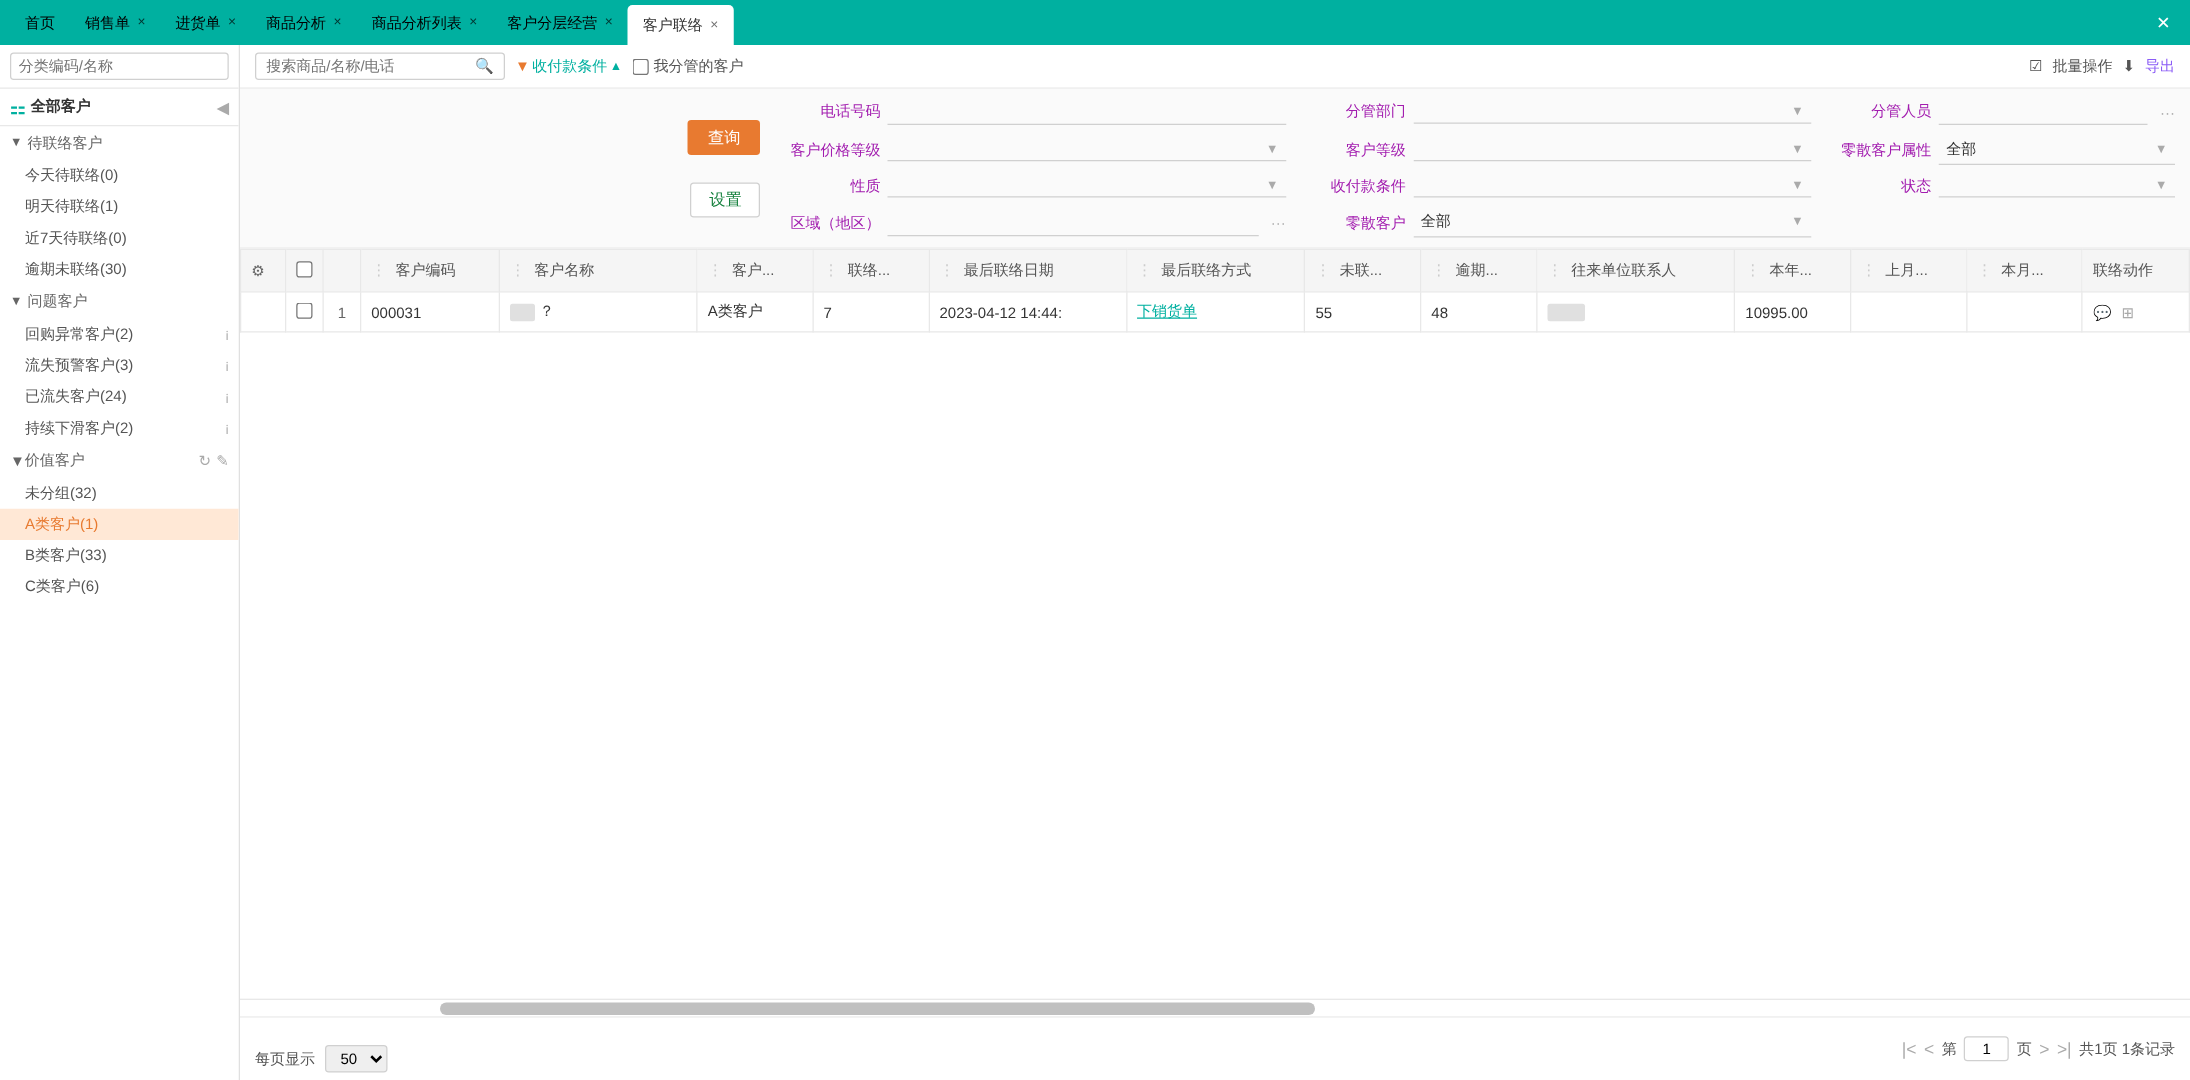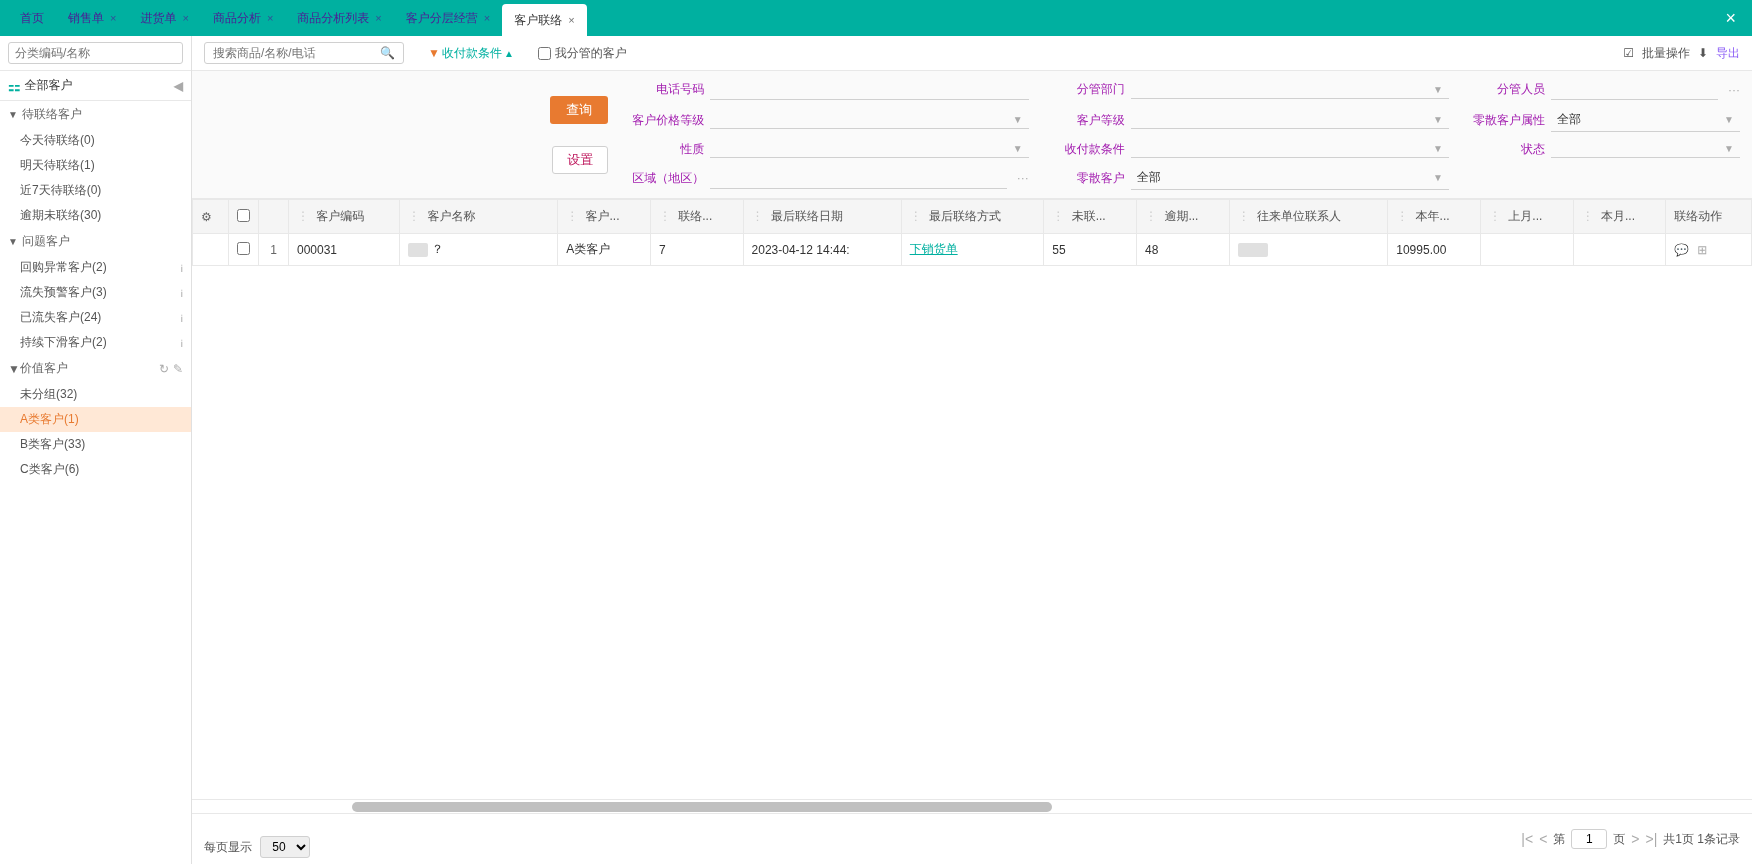--- a/index.html
+++ b/index.html
@@ -7,21 +7,21 @@
 
     
     .top-nav {
       display: flex; align-items: center;
       background: #00b0a0; height: 36px; padding: 0 8px;
       color: white;
     }
     .nav-item {
       display: flex; align-items: center; height: 32px;
       padding: 0 12px; cursor: pointer; white-space: nowrap;
-      color: #4c1d95; font-size: 13px; position: relative;
+      color: #000000; font-size: 13px; position: relative;
     }
     .nav-item.home { background: transparent; }
     .nav-item.active { background: white; color: #333; border-radius: 4px 4px 0 0; margin-top: 4px; height: 32px; }
     .nav-item .close-x { margin-left: 6px; font-size: 11px; opacity: 0.7; cursor: pointer; }
     .nav-spacer { flex: 1; }
     .top-close { color: white; font-size: 18px; cursor: pointer; padding: 0 8px; }
 
     
     .main-layout { display: flex; height: calc(864px - 36px); }
 
@@ -62,21 +62,21 @@
     .sidebar-subgroup .left { display: flex; align-items: center; }
     .sidebar-subgroup .icons { display: flex; gap: 4px; color: #aaa; }
 
     
     .content { flex: 1; display: flex; flex-direction: column; overflow: hidden; }
 
     
     .filter-bar {
       background: white; padding: 6px 12px;
       border-bottom: 1px solid #e8e8e8;
-      display: flex; align-items: center; gap: 24px;
+      display: flex; align-items: center; gap: 8px;
     }
     .filter-search {
       display: flex; align-items: center; border: 1px solid #d0d0d0;
       border-radius: 3px; padding: 3px 8px; width: 200px;
     }
     .filter-search input { border: none; outline: none; font-size: 12px; flex: 1; color: #999; }
     .filter-more { display: flex; align-items: center; color: #00b0a0; cursor: pointer; gap: 2px; }
     .filter-checkbox { display: flex; align-items: center; gap: 4px; color: #555; }
     .filter-checkbox input { cursor: pointer; }
     .filter-actions { margin-left: auto; display: flex; gap: 8px; align-items: center; color: #00b0a0; cursor: pointer; }
@@ -91,21 +91,21 @@
       flex: 1; display: flex; align-items: center; border-bottom: 1px solid #d0d0d0;
       padding: 3px 6px; cursor: pointer; justify-content: space-between; color: #333;
     }
     .filter-select .arrow { color: #aaa; font-size: 10px; }
     .filter-dots { color: #aaa; cursor: pointer; margin-left: 4px; }
     .btn-query {
       background: #e87a30; color: white; border: none;
       padding: 5px 16px; border-radius: 3px; cursor: pointer; font-size: 13px;
     }
     .btn-set {
-      background: white; color: #be185d; border: 1px solid #d0d0d0;
+      background: white; color: #15803d; border: 1px solid #d0d0d0;
       padding: 4px 14px; border-radius: 3px; cursor: pointer; font-size: 13px;
     }
     .btn-area { display: flex; flex-direction: column; gap: 22px; justify-content: center; align-items: flex-end; }
 
     
     .table-area { flex: 1; overflow: auto; background: white; margin: 0; }
     table { width: 100%; border-collapse: collapse; }
     thead tr { background: #f5f5f5; }
     th {
       padding: 8px 8px; border: 1px solid #e8e8e8;
@@ -191,21 +191,21 @@
 <div class="main-layout">
 
   <div class="sidebar">
     <div class="sidebar-search">
       <input type="text" placeholder="分类编码/名称" style="">
 
     </div>
     <div class="sidebar-header">
       <div style="display:flex;align-items:center;gap:4px">
         <span style="color:#00b0a0;font-size:14px">⚏</span>
-        <span style="font-weight:normal">全部客户</span>
+        <span style="font-weight:bold">全部客户</span>
       </div>
       <span class="collapse-btn">◀</span>
     </div>
 
     <div class="sidebar-group-title">
       <span class="arrow">▼</span>
       <span>待联络客户</span>
     </div>
     <div class="sidebar-item">今天待联络(0)</div>
     <div class="sidebar-item">明天待联络(1)</div>

